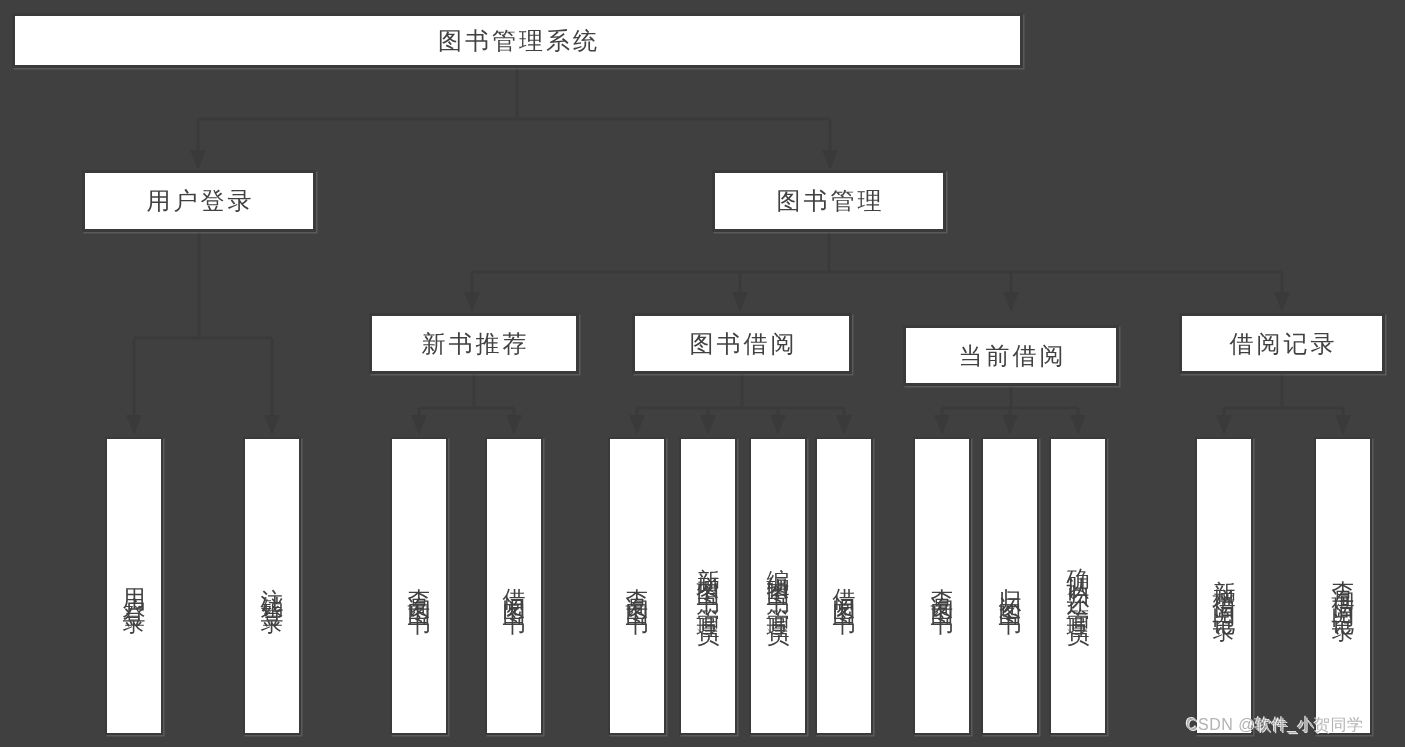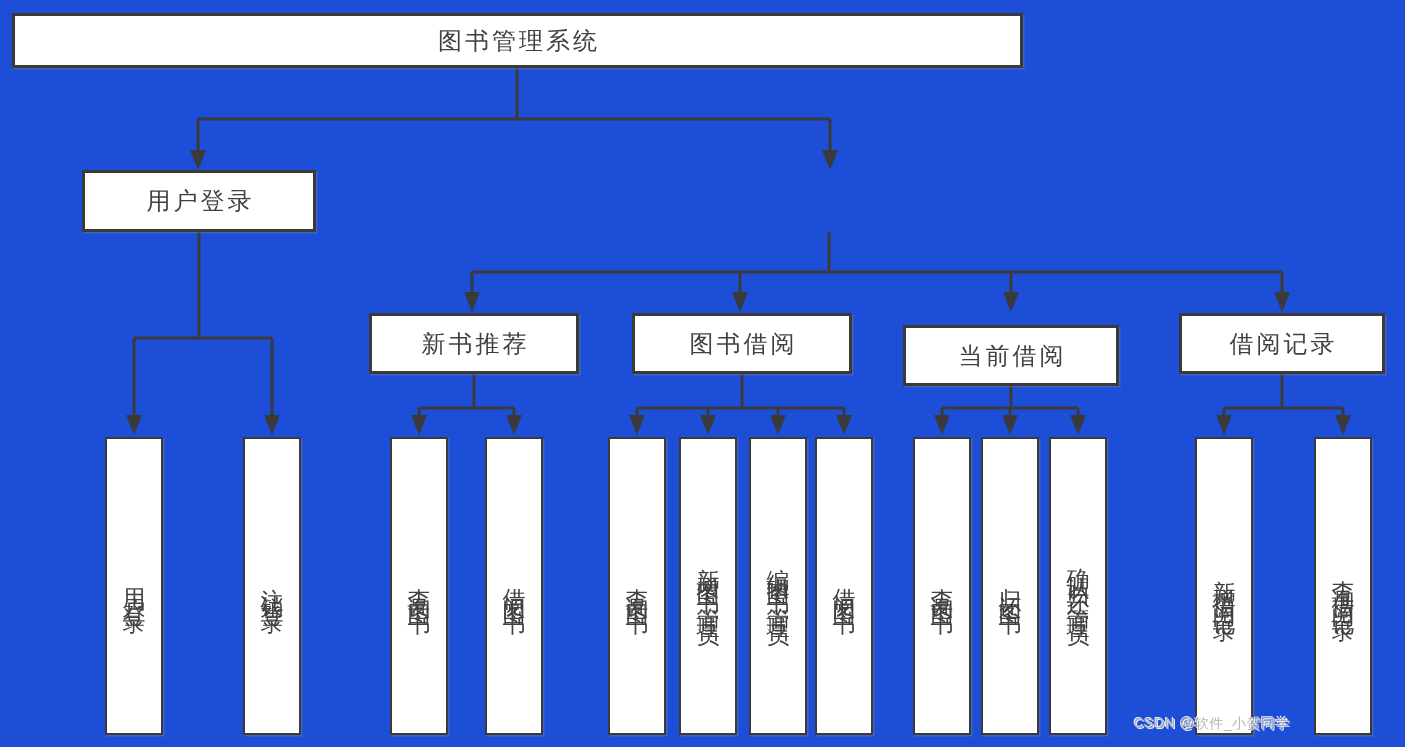--- a/index.html
+++ b/index.html
@@ -5,21 +5,21 @@
   html, body {
     margin: 0;
     padding: 0;
     background: #ffffff;
     font-family: "Liberation Sans", "DejaVu Sans", sans-serif;
   }
   .stage {
     position: relative;
     width: 1405px;
     height: 747px;
-    background: #1d4ed8;
+    background: #404040;
     overflow: hidden;
   }
   .connectors {
     position: absolute;
     left: 0; top: 0;
     width: 1405px;
     height: 747px;
     z-index: 1;
   }
   .node {
@@ -46,23 +46,23 @@
     text-orientation: mixed;
     font-size: 23px;
     letter-spacing: 8px;
     line-height: 1;
     top: 437px;
     width: 58px;
     height: 298px;
   }
   .watermark {
     position: absolute;
-    left: 1134px;
+    left: 1186px;
     top: 715px;
-    font-size: 14px;
+    font-size: 16px;
     letter-spacing: 0.5px;
     color: #b3b3b3;
     z-index: 5;
     white-space: nowrap;
     text-shadow: 1px 1px 0 rgba(255,255,255,0.9), -1px -1px 0 rgba(255,255,255,0.9);
   }
   .line {
     stroke: #3a3a3a;
     stroke-width: 3;
     fill: none;
@@ -109,20 +109,21 @@
     <polygon class="arrowhead" points="1070,415 1086,415 1078,435"></polygon>
 
     <path class="line" d="M1282 374 V408 M1224 408 H1343 M1224 408 V417 M1343 408 V417"></path>
     <polygon class="arrowhead" points="1216,415 1232,415 1224,435"></polygon>
     <polygon class="arrowhead" points="1335,415 1351,415 1343,435"></polygon>
   </svg>
 
   <div class="node h-label" style="left:12px; top:13px; width:1011px; height:55px;">图书管理系统</div>
 
   <div class="node h-label" style="left:82px; top:170px; width:234px; height:62px;">用户登录</div>
+  <div class="node h-label" style="left:712px; top:170px; width:234px; height:62px;">图书管理</div>
 
   <div class="node h-label" style="left:369px; top:313px; width:210px; height:61px;">新书推荐</div>
   <div class="node h-label" style="left:632px; top:313px; width:220px; height:61px;">图书借阅</div>
   <div class="node h-label" style="left:903px; top:325px; width:216px; height:61px;">当前借阅</div>
   <div class="node h-label" style="left:1179px; top:313px; width:206px; height:61px;">借阅记录</div>
 
   <div class="node leaf" style="left:105px;">用户登录</div>
   <div class="node leaf" style="left:243px;">注销登录</div>
 
   <div class="node leaf" style="left:390px;">查询图书</div>

